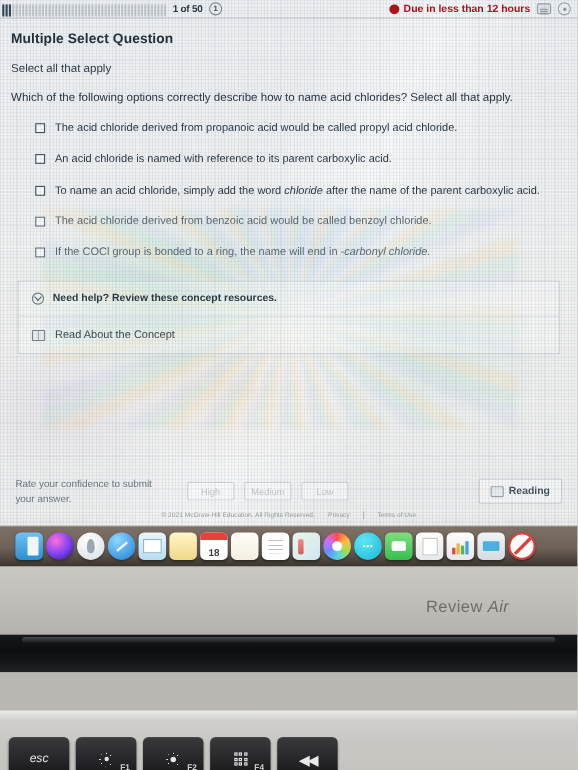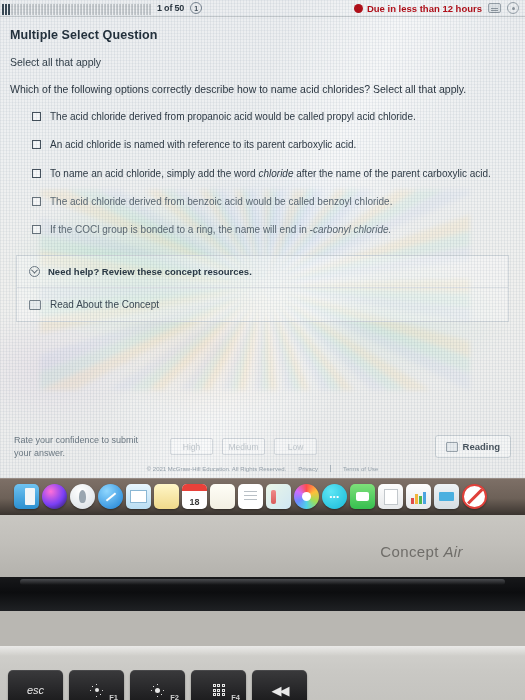--- a/index.html
+++ b/index.html
@@ -437,21 +437,21 @@
       <span style="height: 10px; background: rgb(242, 180, 60);"></span>
       <span style="height: 8px; background: rgb(79, 184, 79);"></span>
       <span style="height: 12px; background: rgb(74, 163, 224);"></span>
     </div>
     <div class="dicon d-keynote"></div>
     <div class="dicon d-none"></div>
   </div>
 
 <div id="bezel">
   <div class="mbname">
-    <span>Concept</span>
+    <span>Review</span>
     <em>Air</em>
   </div>
 </div>
 <div id="hinge"></div>
 
 <div id="deck">
   <div class="krow" id="krow">
       <div class="key">
         <span class="esc-lbl">esc</span>
       </div>

